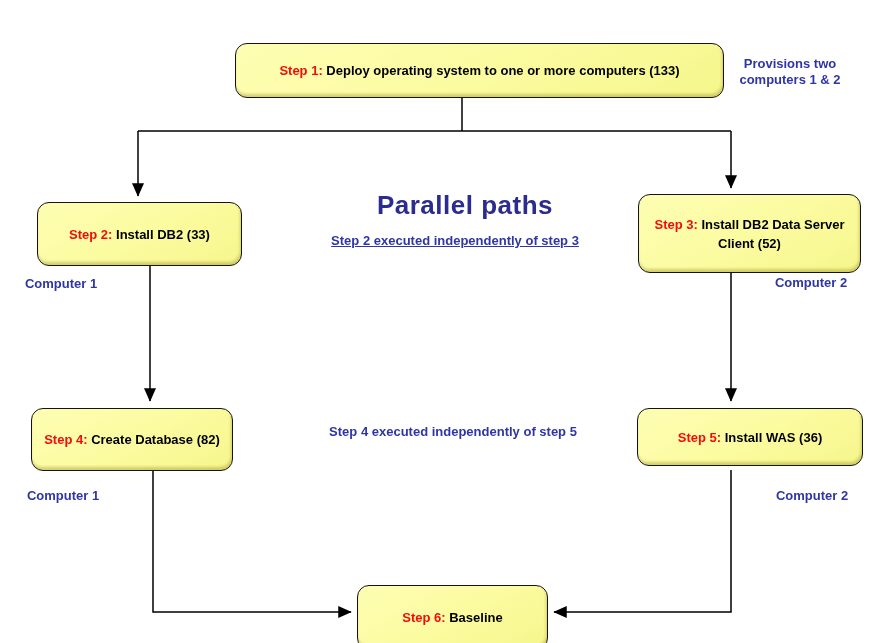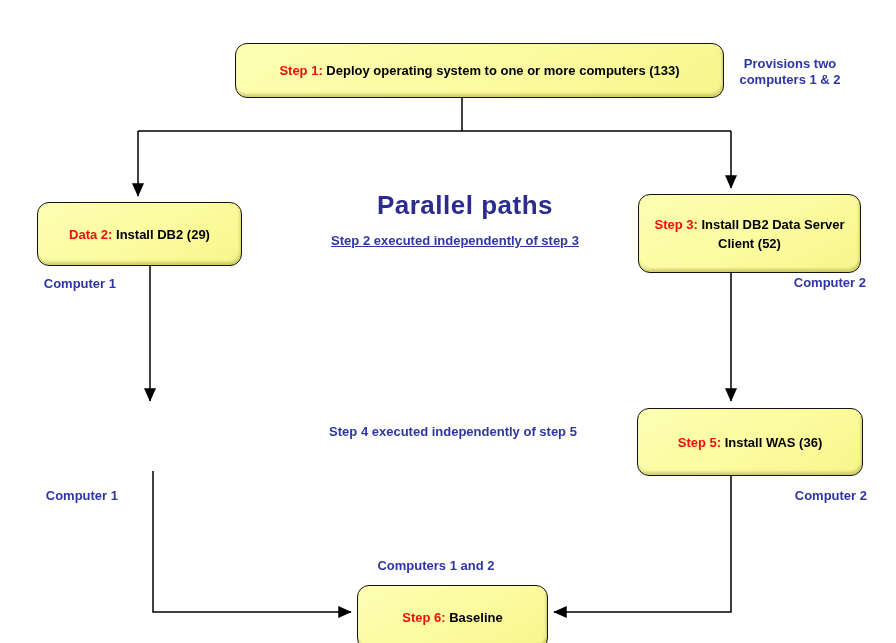--- a/index.html
+++ b/index.html
@@ -16,21 +16,21 @@
     box-shadow: inset -1px -3px 3px rgba(150,140,35,0.40);
     display:flex; align-items:center; justify-content:center;
     text-align:center;
   }
   .node-text { font-size:13px; font-weight:bold; color:#000000; line-height:19px; padding:0 12px; }
   .step-num { color:#f40b0b; }
   .blue {
     position:absolute; color:#2e36a5; font-weight:bold; font-size:13px;
     line-height:16px; text-align:center; white-space:normal;
   }
-  .blue.left-align { text-align:right; }
+  .blue.left-align { text-align:center; }
   .heading {
     position:absolute; color:#2b2b90; font-weight:bold; font-size:26px;
     text-align:center; letter-spacing:0.5px;
   }
   svg.arrows { position:absolute; left:0; top:0; }
   .edge { stroke:#000000; stroke-width:1.5; fill:none; }
 </style>
 </head>
 <body>
 
@@ -54,34 +54,40 @@
 
   <div class="node" style="left:235px; top:43px; width:489px; height:55px;">
     <div class="node-text">
       <span class="step-num">Step 1:</span>
       <span>Deploy operating system to one or more computers (133)</span>
     </div>
   </div>
 
   <div class="node" style="left:37px; top:202px; width:205px; height:64px;">
     <div class="node-text">
-      <span class="step-num">Data 2:</span>
-      <span>Install DB2 (29)</span>
+      <span class="step-num">Step 2:</span>
+      <span>Install DB2 (33)</span>
     </div>
   </div>
 
   <div class="node" style="left:638px; top:194px; width:223px; height:79px;">
     <div class="node-text">
       <span class="step-num">Step 3:</span>
       <span>Install DB2 Data Server Client (52)</span>
     </div>
   </div>
 
+  <div class="node" style="left:31px; top:408px; width:202px; height:63px;">
+    <div class="node-text">
+      <span class="step-num">Step 4:</span>
+      <span>Create Database (82)</span>
+    </div>
+  </div>
 
-  <div class="node" style="left:637px; top:408px; width:226px; height:68px;">
+  <div class="node" style="left:637px; top:408px; width:226px; height:58px;">
     <div class="node-text">
       <span class="step-num">Step 5:</span>
       <span>Install WAS (36)</span>
     </div>
   </div>
 
   <div class="node" style="left:357px; top:585px; width:191px; height:65px;">
     <div class="node-text">
       <span class="step-num">Step 6:</span>
       <span>Baseline</span>
@@ -97,15 +103,14 @@
   <div class="blue left-align" style="left:6px; top:276px; width:110px;">Computer 1</div>
 
   <div class="blue left-align" style="left:756px; top:275px; width:110px;">Computer 2</div>
 
   <div class="blue" style="left:288px; top:424px; width:330px;">Step 4 executed independently of step 5</div>
 
   <div class="blue left-align" style="left:8px; top:488px; width:110px;">Computer 1</div>
 
   <div class="blue left-align" style="left:757px; top:488px; width:110px;">Computer 2</div>
 
-  <div class="blue" style="left:336px; top:558px; width:200px;">Computers 1 and 2</div>
 
 </div>
 
 </body></html>

